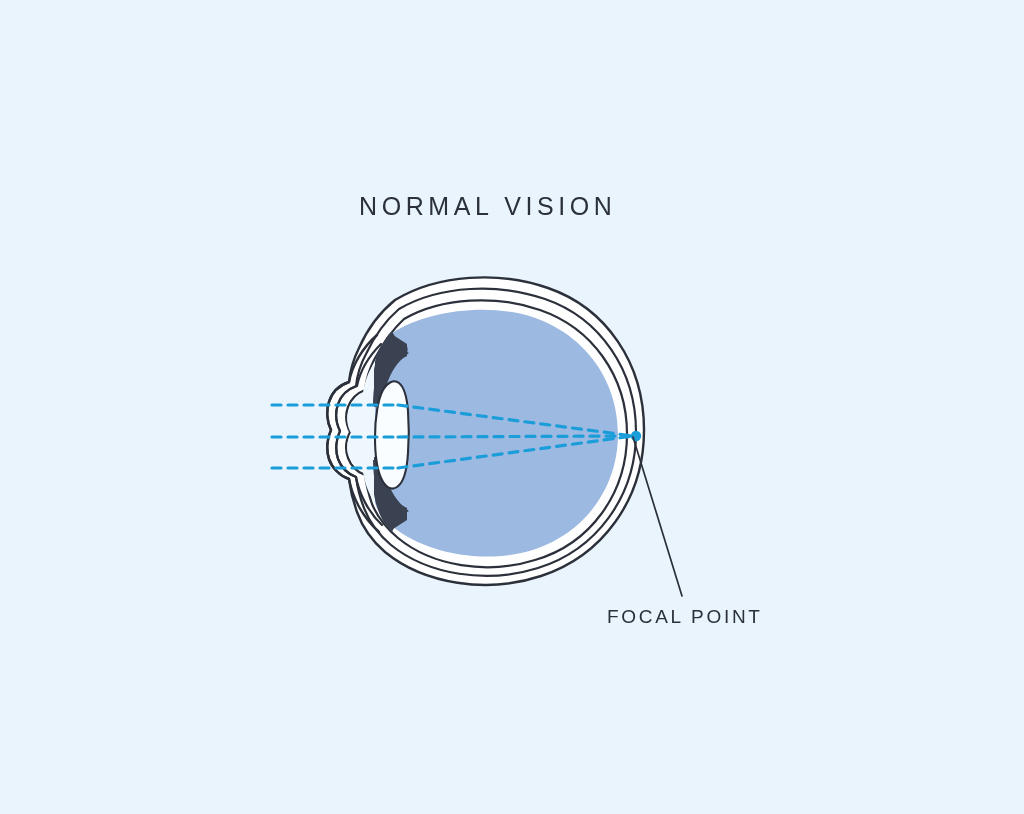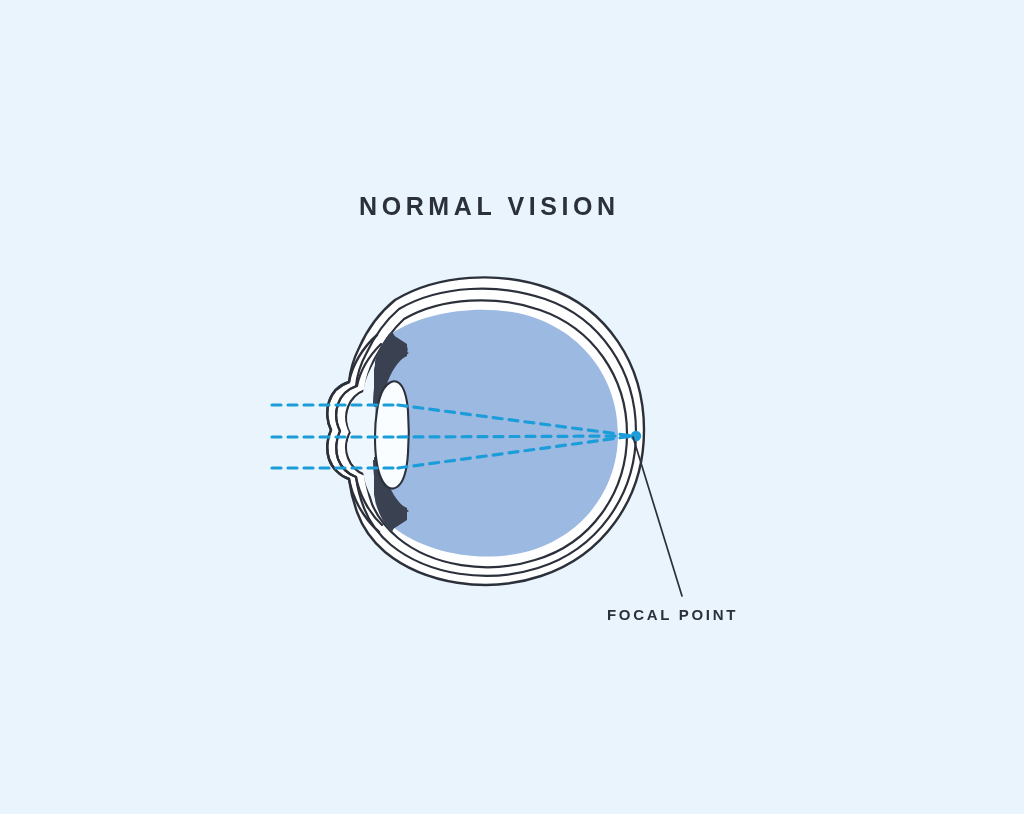--- a/index.html
+++ b/index.html
@@ -22,34 +22,34 @@
     position: absolute;
     left: 0;
     top: 0;
     width: 1024px;
     height: 814px;
     display: block;
   }
   .label {
     position: absolute;
     color: #2b303b;
-    font-weight: bold;
+    font-weight: normal;
     white-space: nowrap;
     -webkit-font-smoothing: antialiased;
   }
   #title-label {
     left: 359px;
     top: 192px;
     font-size: 25px;
     letter-spacing: 4.6px;
   }
   #focal-point-label {
     left: 607px;
     top: 606px;
-    font-size: 15px;
+    font-size: 19px;
     letter-spacing: 2.7px;
   }
 </style>
 </head>
 <body>
 
 <div id="diagram-root">
 
   <svg id="eye-svg" viewBox="0 0 1024 814" xmlns="http://www.w3.org/2000/svg">
 

